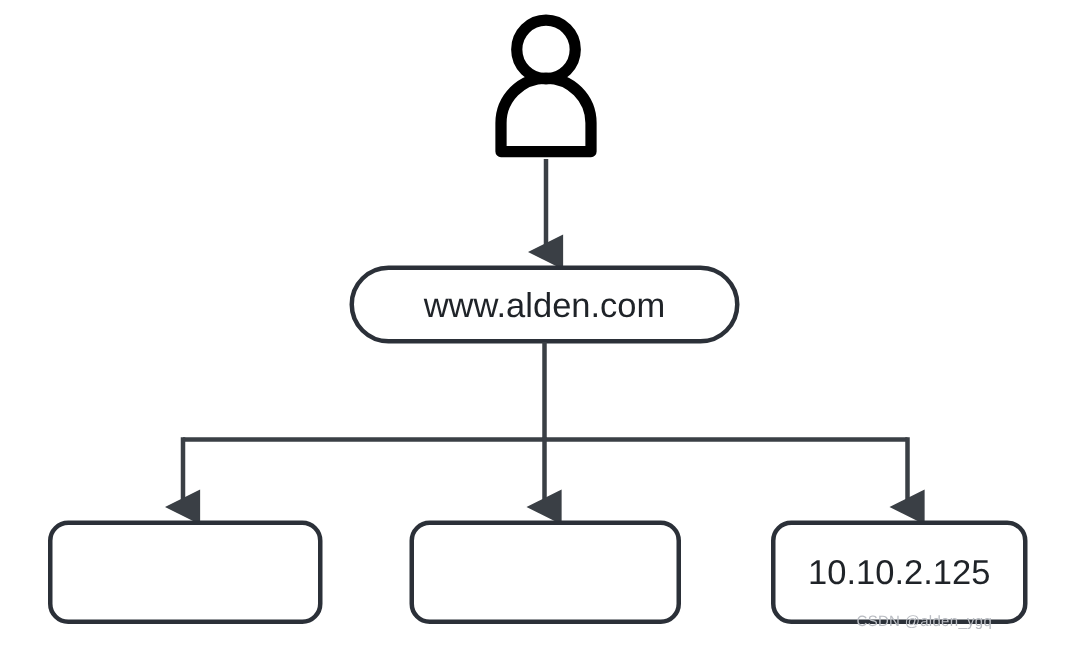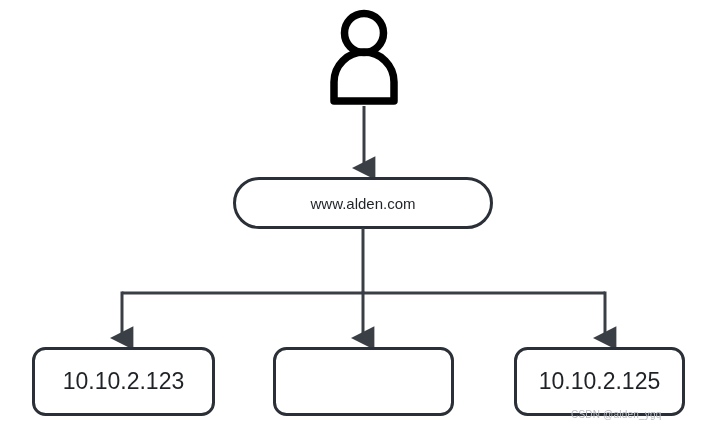--- a/index.html
+++ b/index.html
@@ -34,21 +34,21 @@
     color: #1f2328;
     font-family: "Liberation Sans", sans-serif;
     white-space: nowrap;
     pointer-events: none;
   }
   #domain-label {
     left: 234px;
     top: 178px;
     width: 258px;
     height: 50px;
-    font-size: 15px;
+    font-size: 23px;
   }
   #ip-label-0 {
     left: 33px;
     top: 348px;
     width: 181px;
     height: 67px;
     font-size: 23px;
   }
   #ip-label-1 {
     left: 274px;
@@ -112,20 +112,19 @@
 
     <rect x="33.5" y="348.5" width="180" height="66" rx="12" ry="12" fill="#ffffff" stroke="#2b3038" stroke-width="3"></rect>
 
     <rect x="274.5" y="348.5" width="178" height="66" rx="12" ry="12" fill="#ffffff" stroke="#2b3038" stroke-width="3"></rect>
 
     <rect x="515.5" y="348.5" width="168" height="66" rx="12" ry="12" fill="#ffffff" stroke="#2b3038" stroke-width="3"></rect>
   </svg>
 
   <div class="node-label" id="domain-label">www.alden.com</div>
 
-  <div class="node-label" id="ip-label-0">10.10.2.123</div>
 
 
   <div class="node-label" id="ip-label-2">10.10.2.125</div>
 
   <div id="watermark">CSDN @alden_ygq</div>
 
 </div>
 
 </body></html>

